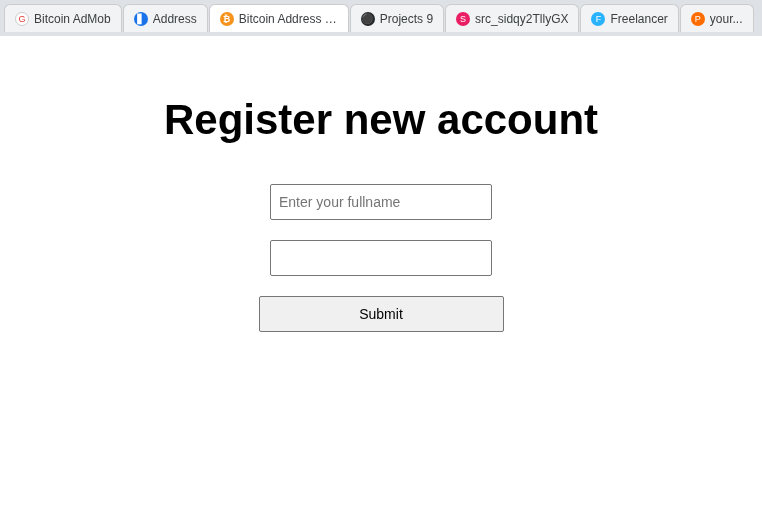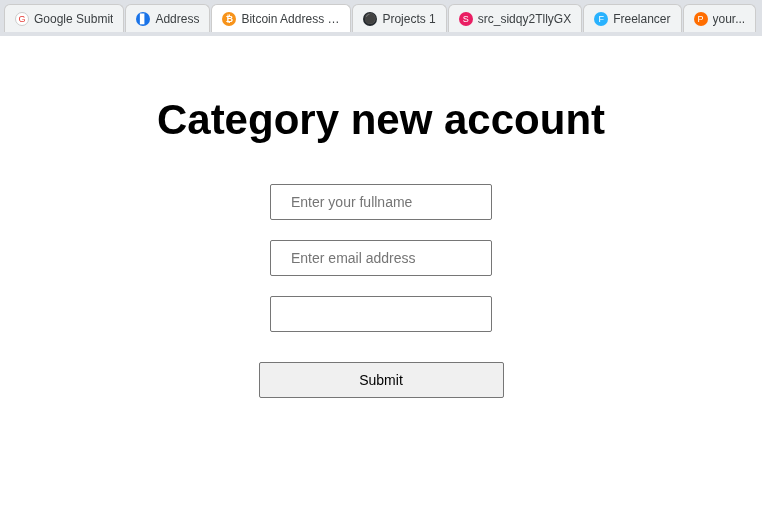--- a/index.html
+++ b/index.html
@@ -87,76 +87,74 @@
     .form-container {
       display: flex;
       flex-direction: column;
       gap: 20px;
       align-items: center;
     }
 
     .form-input {
       width: 222px;
       height: 36px;
-      padding: 4px 20px;
+      padding: 4px 8px;
       border: 1px solid #767676;
       border-radius: 2px;
       font-size: 14px;
       color: #757575;
       background: #fff;
       outline: none;
     }
 
     .submit-btn {
       width: 245px;
       height: 36px;
       background: #f0f0f0;
       border: 1px solid #767676;
       border-radius: 2px;
       font-size: 14px;
       cursor: pointer;
-      margin-top: 10px;
     }
   </style>
 </head>
 <body>
 
 <div class="tab-bar">
   <div class="tab">
     <span class="tab-icon" style="background:#fff; border:1px solid #ccc; font-size:9px; color:#e53935;">G</span>
-    <span class="tab-label">Google Submit</span>
+    <span class="tab-label">Bitcoin AdMob</span>
   </div>
   <div class="tab">
     <span class="tab-icon" style="background:#1a73e8; color:#fff; font-size:9px;">▋</span>
     <span class="tab-label">Address</span>
   </div>
   <div class="tab active">
     <span class="tab-icon" style="background:#f7931a; color:#fff; font-size:9px; font-weight:bold;">₿</span>
     <span class="tab-label">Bitcoin Address 1...</span>
   </div>
   <div class="tab">
     <span class="tab-icon" style="background:#24292e; color:#fff; font-size:10px; border-radius:50%;">⚫</span>
-    <span class="tab-label">Projects 1</span>
+    <span class="tab-label">Projects 9</span>
   </div>
   <div class="tab">
     <span class="tab-icon" style="background:#e91e63; color:#fff; font-size:9px;">S</span>
     <span class="tab-label">src_sidqy2TllyGX</span>
   </div>
   <div class="tab">
     <span class="tab-icon" style="background:#29b2fe; color:#fff; font-size:9px;">F</span>
     <span class="tab-label">Freelancer</span>
   </div>
   <div class="tab">
     <span class="tab-icon" style="background:#ff6d00; color:#fff; font-size:9px;">P</span>
     <span class="tab-label">your...</span>
   </div>
 </div>
 
 <div class="page-content">
-  <h1 class="page-title">Category new account</h1>
+  <h1 class="page-title">Register new account</h1>
 
   <div class="form-container">
     <input type="text" class="form-input" placeholder="Enter your fullname" style="">
-    <input type="email" class="form-input" placeholder="Enter email address" style="">
     <input type="password" class="form-input" placeholder="" style="">
     <button class="submit-btn">Submit</button>
   </div>
 </div>
 
 </body></html>

